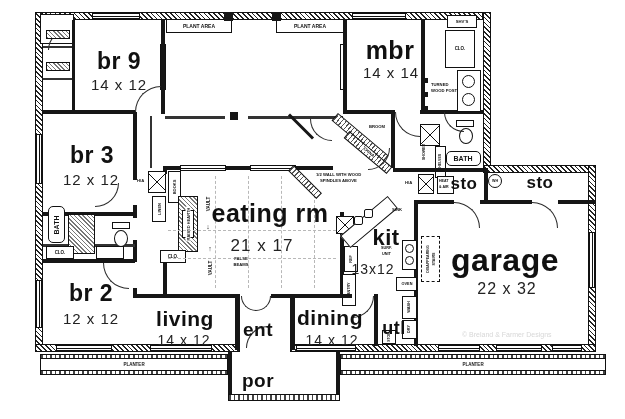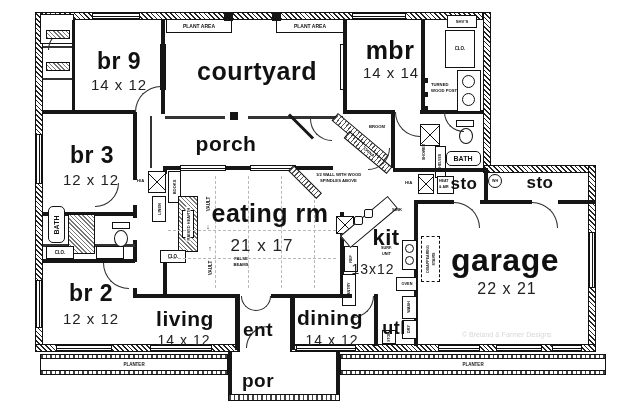--- a/index.html
+++ b/index.html
@@ -250,39 +250,37 @@
   <div class="box" style="left:340px;top:354px;width:266px;height:21px;"></div>
   <div class="ph" style="left:340px;top:354px;width:266px;height:5px;"></div>
   <div class="ph" style="left:340px;top:370px;width:266px;height:5px;"></div>
   <div class="sl slc" style="left:473px;top:364px;font-size:4.5px;">PLANTER</div>
   <div class="iw" style="left:228px;top:352px;width:4px;height:46px;"></div>
   <div class="iw" style="left:336px;top:352px;width:4px;height:46px;"></div>
   <div class="ph" style="left:228px;top:394px;width:112px;height:7px;"></div>
 
   <div class="rl" style="left:119px;top:61px;font-size:23px;">br 9</div>
   <div class="dl" style="left:119px;top:84px;font-size:15px;">14 x 12</div>
-  <div class="rl" style="left:257px;top:71px;font-size:25px;">courtyard</div>
   <div class="rl" style="left:390px;top:50px;font-size:25px;">mbr</div>
   <div class="dl" style="left:391px;top:72px;font-size:15px;">14 x 14</div>
   <div class="rl" style="left:92px;top:155px;font-size:23px;">br 3</div>
   <div class="dl" style="left:91px;top:179px;font-size:15px;">12 x 12</div>
-  <div class="rl" style="left:226px;top:144px;font-size:21px;">porch</div>
   <div class="rl" style="left:270px;top:213px;font-size:25px;">eating rm</div>
   <div class="dl" style="left:262px;top:246px;font-size:17px;">21 x 17</div>
   <div class="rl" style="left:386px;top:238px;font-size:22px;">kit</div>
   <div class="dl" style="left:373px;top:269px;font-size:14px;">13x12</div>
   <div class="rl" style="left:91px;top:293px;font-size:23px;">br 2</div>
   <div class="dl" style="left:91px;top:318px;font-size:15px;">12 x 12</div>
   <div class="rl" style="left:185px;top:319px;font-size:21px;">living</div>
   <div class="dl" style="left:184px;top:340px;font-size:14px;">14 x 12</div>
   <div class="rl" style="left:258px;top:330px;font-size:19px;">ent</div>
   <div class="rl" style="left:330px;top:318px;font-size:21px;text-align:center;">dining</div>
   <div class="dl" style="left:332px;top:340px;font-size:14px;">14 x 12</div>
   <div class="rl" style="left:394px;top:328px;font-size:18px;">utl</div>
   <div class="rl" style="left:505px;top:260px;font-size:32px;">garage</div>
-  <div class="dl" style="left:507px;top:289px;font-size:16px;">22 x 21</div>
+  <div class="dl" style="left:507px;top:289px;font-size:16px;">22 x 32</div>
   <div class="rl" style="left:464px;top:184px;font-size:17px;">sto</div>
   <div class="rl" style="left:540px;top:183px;font-size:17px;">sto</div>
   <div class="rl" style="left:258px;top:381px;font-size:19px;">por</div>
 
   <div class="wm" style="left:462px;top:331px;">© Breland &amp; Farmer Designs</div>
 
 </div>
 
 </body></html>

